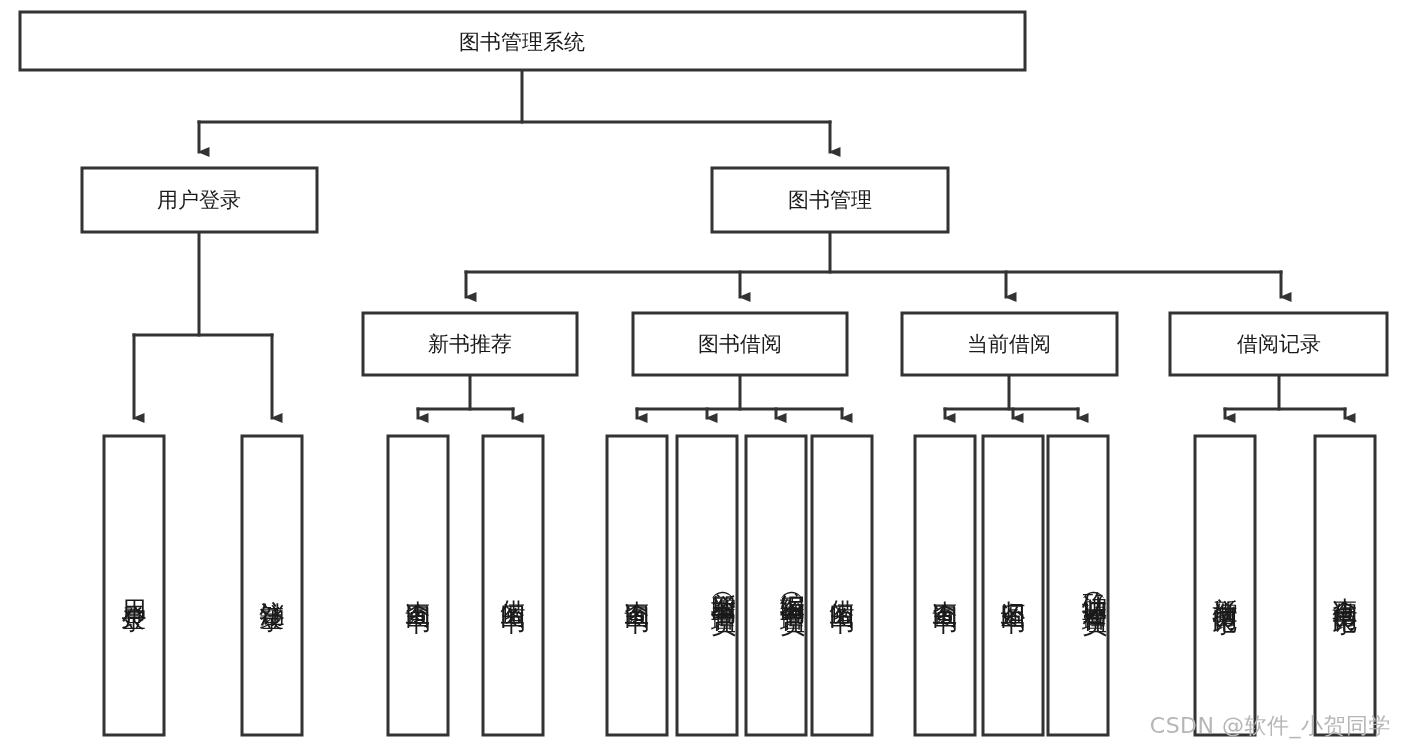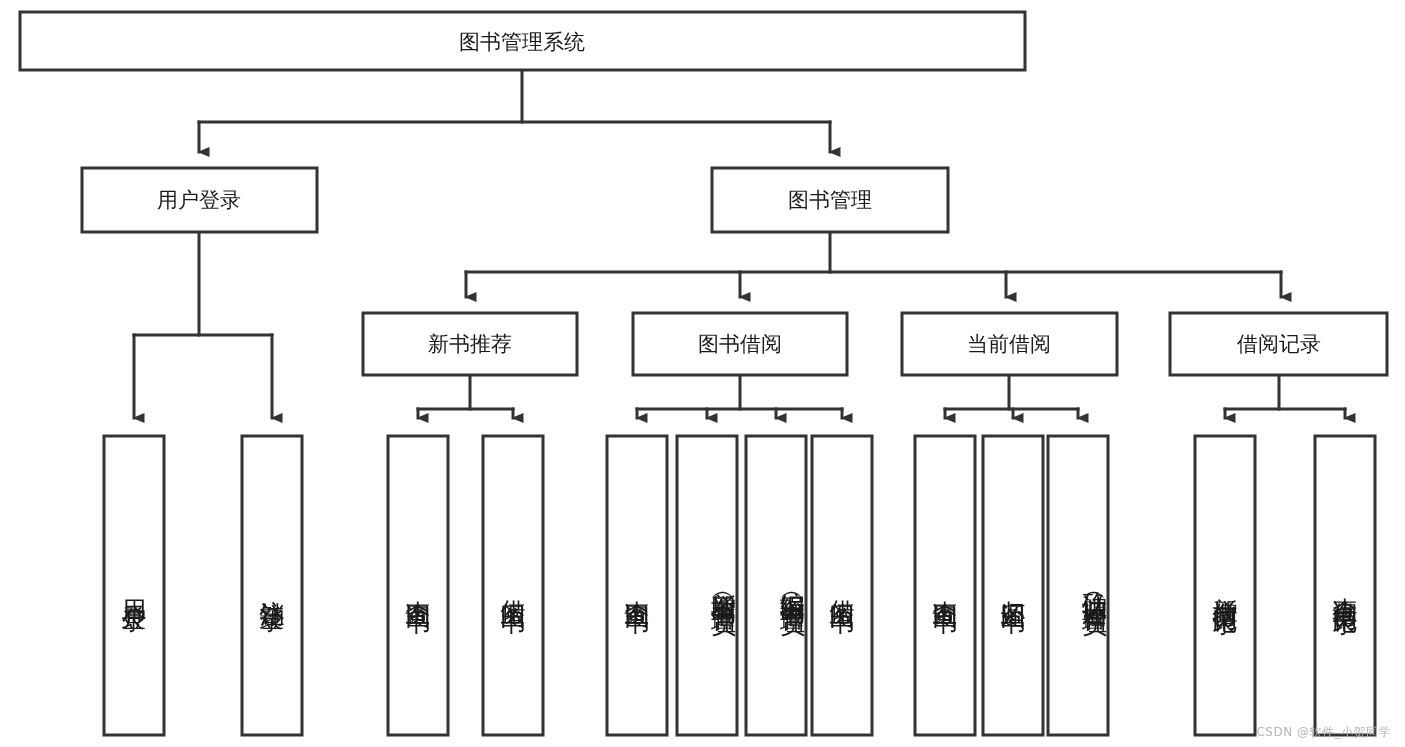--- a/index.html
+++ b/index.html
@@ -58,21 +58,21 @@
     color: #1a1a1a;
     text-align: center;
     white-space: nowrap;
     pointer-events: none;
   }
   .watermark {
     position: absolute;
     right: 12px;
     bottom: 6px;
     font-family: "DejaVu Sans", "Liberation Sans", sans-serif;
-    font-size: 12px;
+    font-size: 22px;
     color: #b6b6b6;
     letter-spacing: 0.5px;
     white-space: nowrap;
     margin-left: 20px;
   }
 </style>
 </head>
 <body>
 
 <div id="diagram-root">

